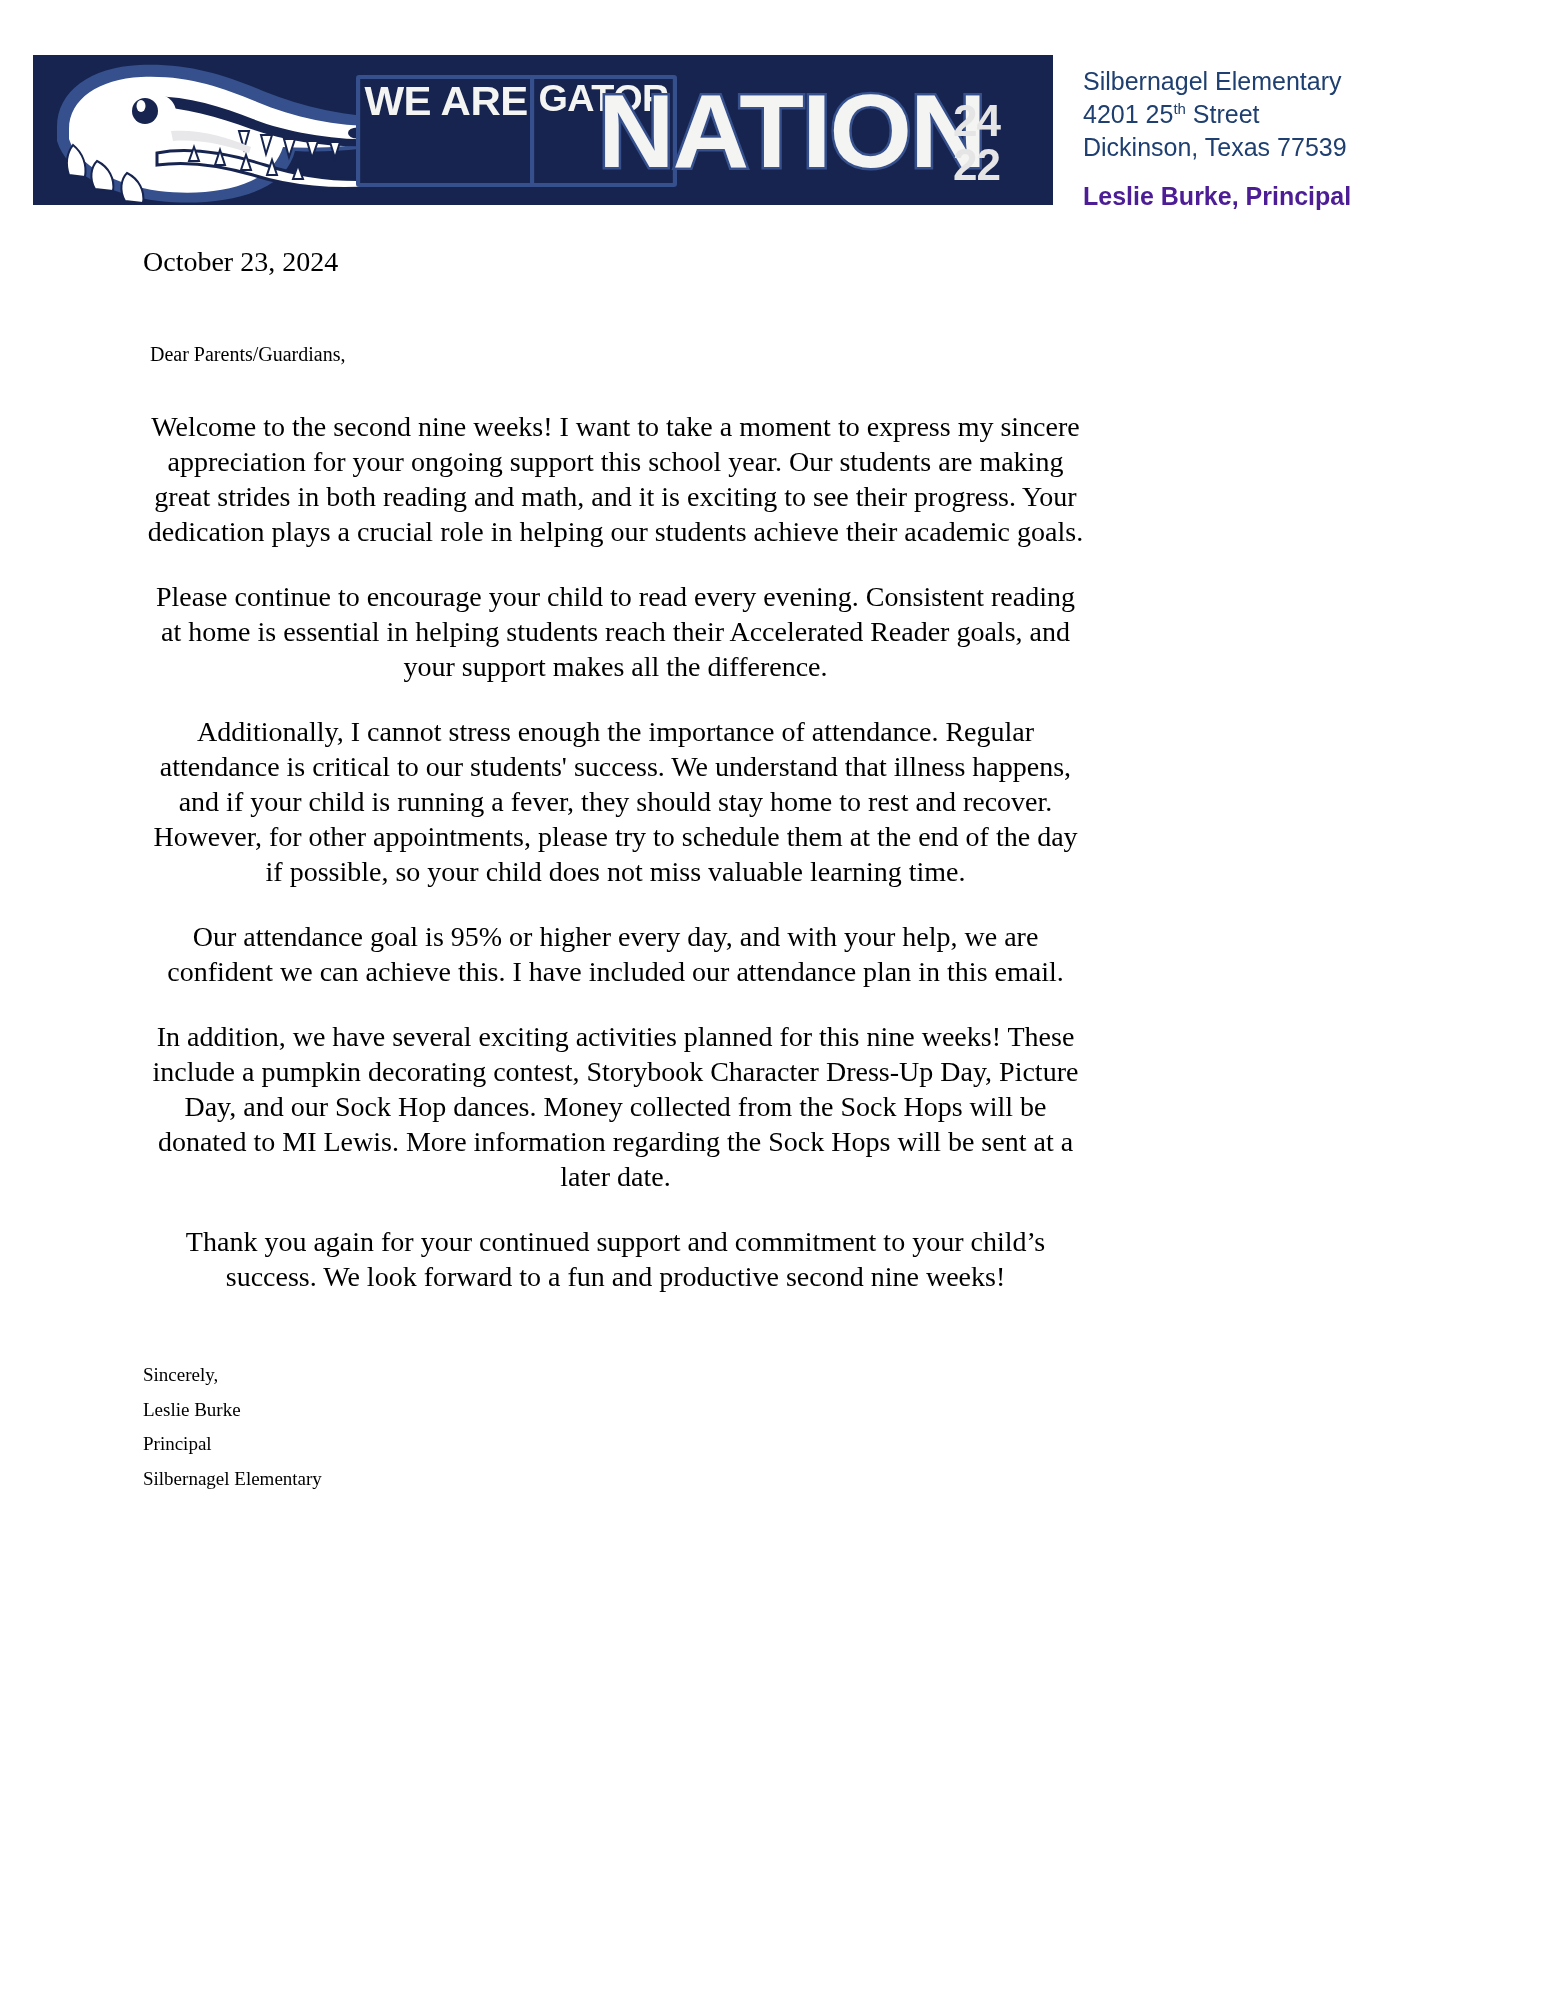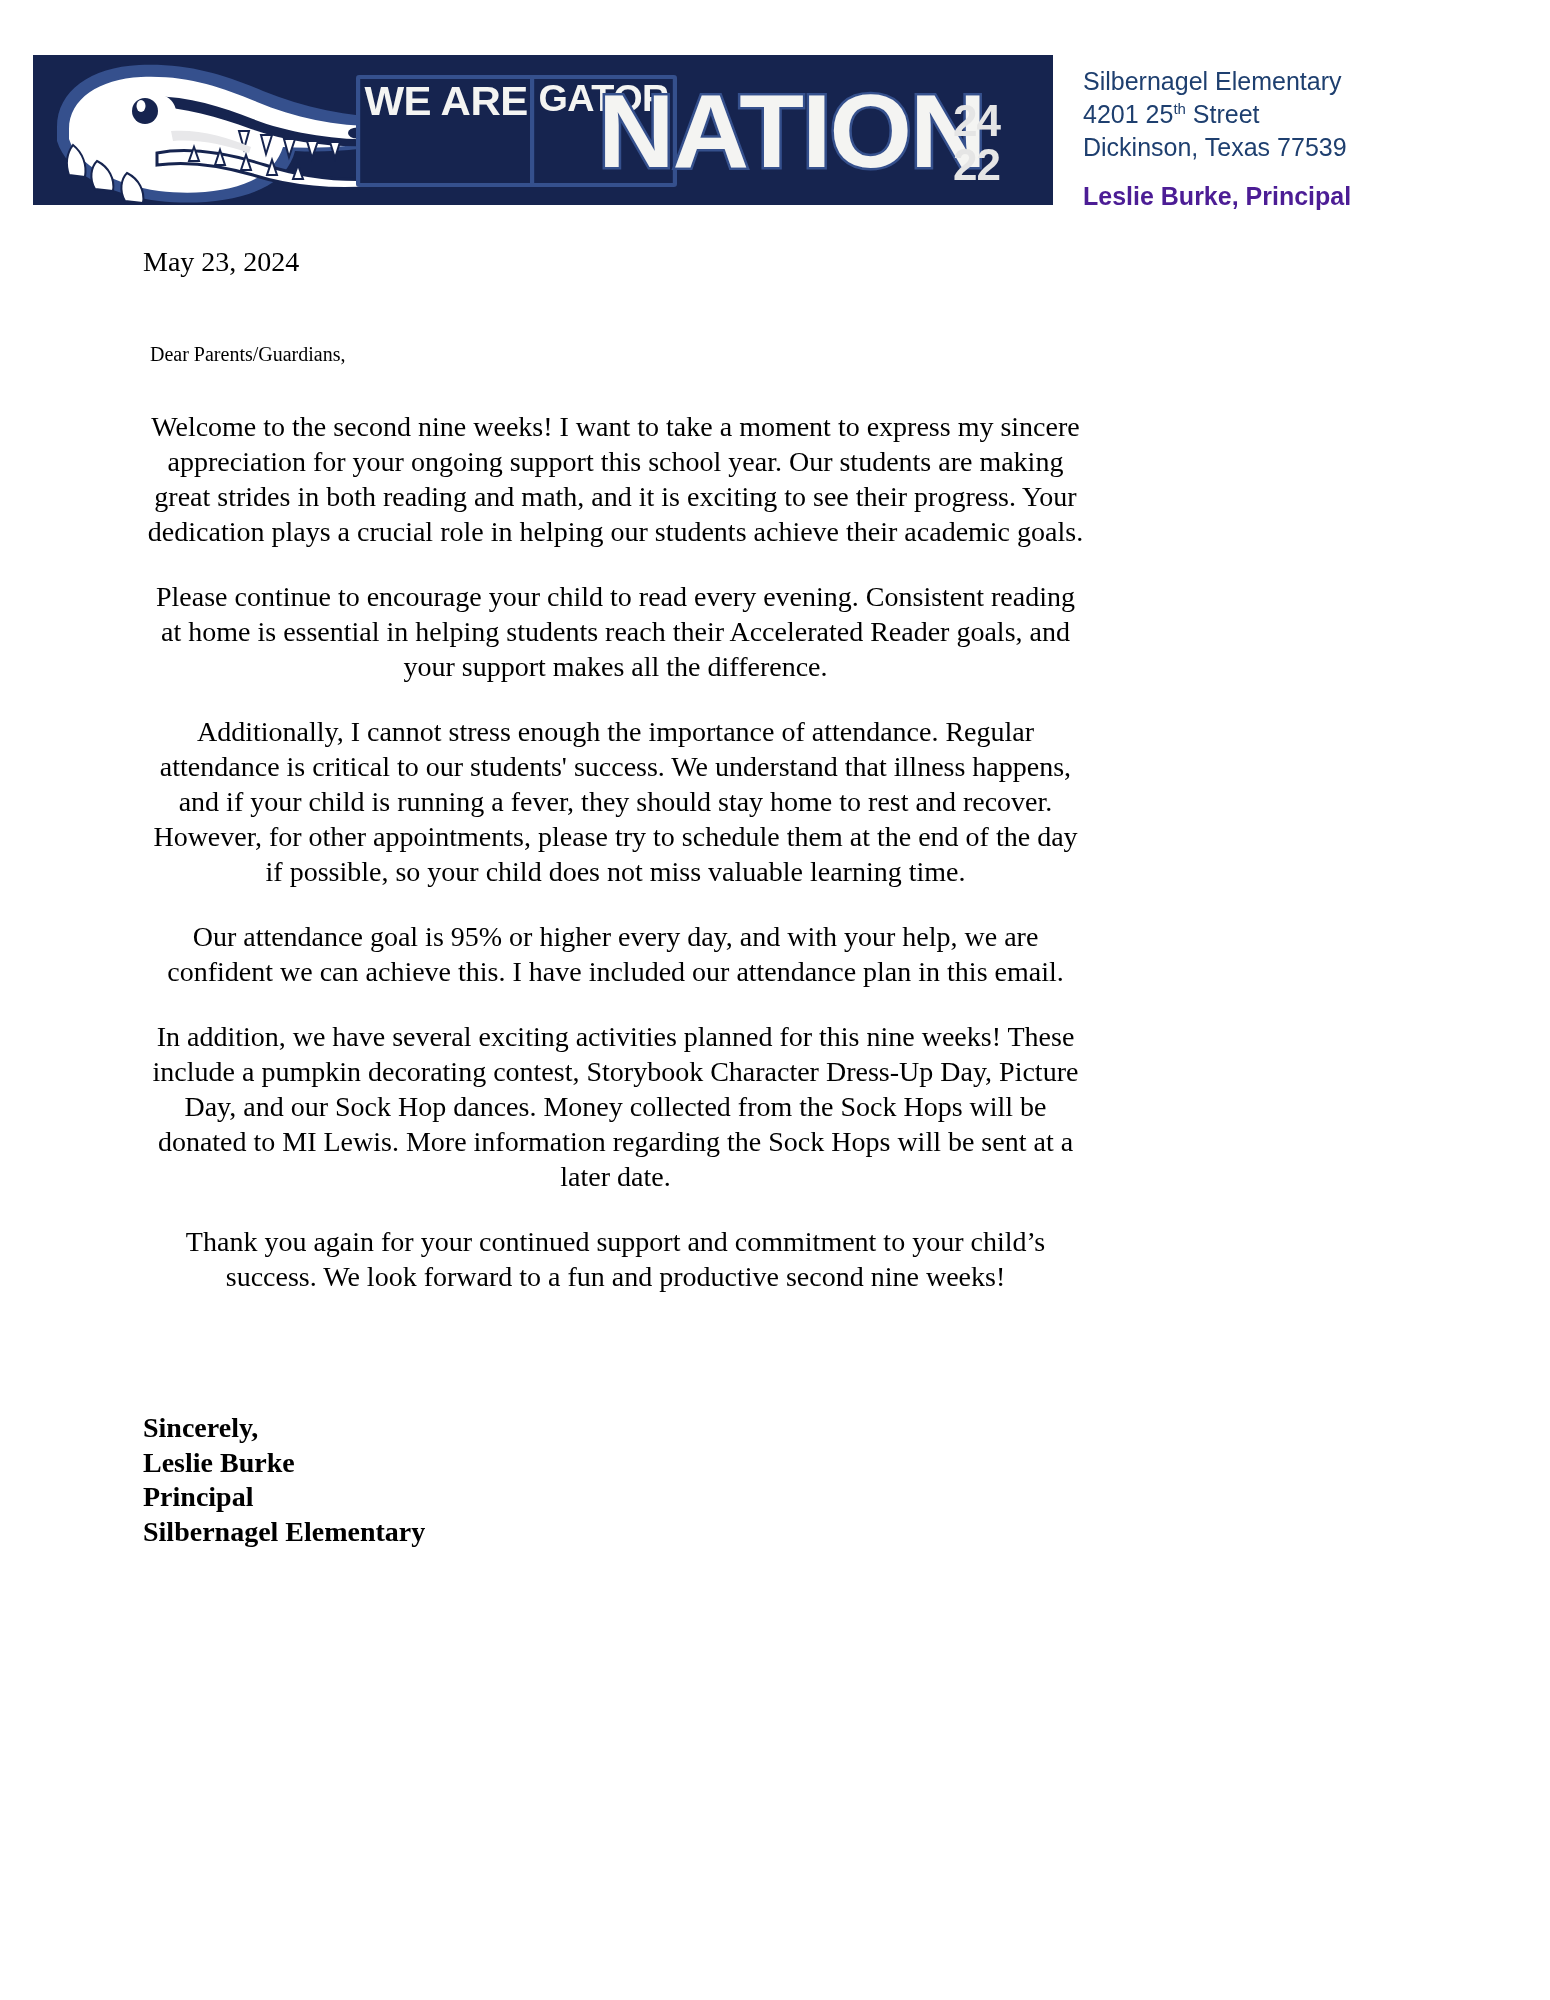--- a/index.html
+++ b/index.html
@@ -169,24 +169,23 @@
   }
 
   .para {
     font-size: 28px;
     line-height: 35px;
     text-align: center;
     margin-bottom: 30px;
   }
 
   .closing {
-    margin-top: 117px;
-    font-size: 28px;
+    margin-top: 64px;
+    font-size: 19px;
     line-height: 34.5px;
-    font-weight: bold;
   }
   .closing div { display: block; }
 </style>
 </head>
 <body>
 
 <div class="page">
 
   <div class="letterhead">
 
@@ -260,21 +259,21 @@
     <div class="address-block">
       <div class="address-line">Silbernagel Elementary</div>
       <div class="address-line"><span>4201 25</span><sup>th</sup><span> Street</span></div>
       <div class="address-line">Dickinson, Texas 77539</div>
       <div class="principal-line"><span class="pr-name">Leslie Burke</span><span class="pr-role">, Principal</span></div>
     </div>
   </div>
 
   <div class="letter">
 
-    <div class="date-line">May 23, 2024</div>
+    <div class="date-line">October 23, 2024</div>
 
     <div class="salutation">Dear Parents/Guardians,</div>
 
     <div class="para">Welcome to the second nine weeks! I want to take a moment to express my sincere appreciation for your ongoing support this school year. Our students are making great strides in both reading and math, and it is exciting to see their progress. Your dedication plays a crucial role in helping our students achieve their academic goals.</div>
     <div class="para">Please continue to encourage your child to read every evening. Consistent reading at home is essential in helping students reach their Accelerated Reader goals, and your support makes all the difference.</div>
     <div class="para">Additionally, I cannot stress enough the importance of attendance. Regular attendance is critical to our students' success. We understand that illness happens, and if your child is running a fever, they should stay home to rest and recover. However, for other appointments, please try to schedule them at the end of the day if possible, so your child does not miss valuable learning time.</div>
     <div class="para">Our attendance goal is 95% or higher every day, and with your help, we are confident we can achieve this.  I have included our attendance plan in this email.</div>
     <div class="para">In addition, we have several exciting activities planned for this nine weeks! These include a pumpkin decorating contest, Storybook Character Dress-Up Day, Picture Day, and our Sock Hop dances. Money collected from the Sock Hops will be donated to MI Lewis. More information regarding the Sock Hops will be sent at a later date.</div>
     <div class="para">Thank you again for your continued support and commitment to your child’s success. We look forward to a fun and productive second nine weeks!</div>
 

